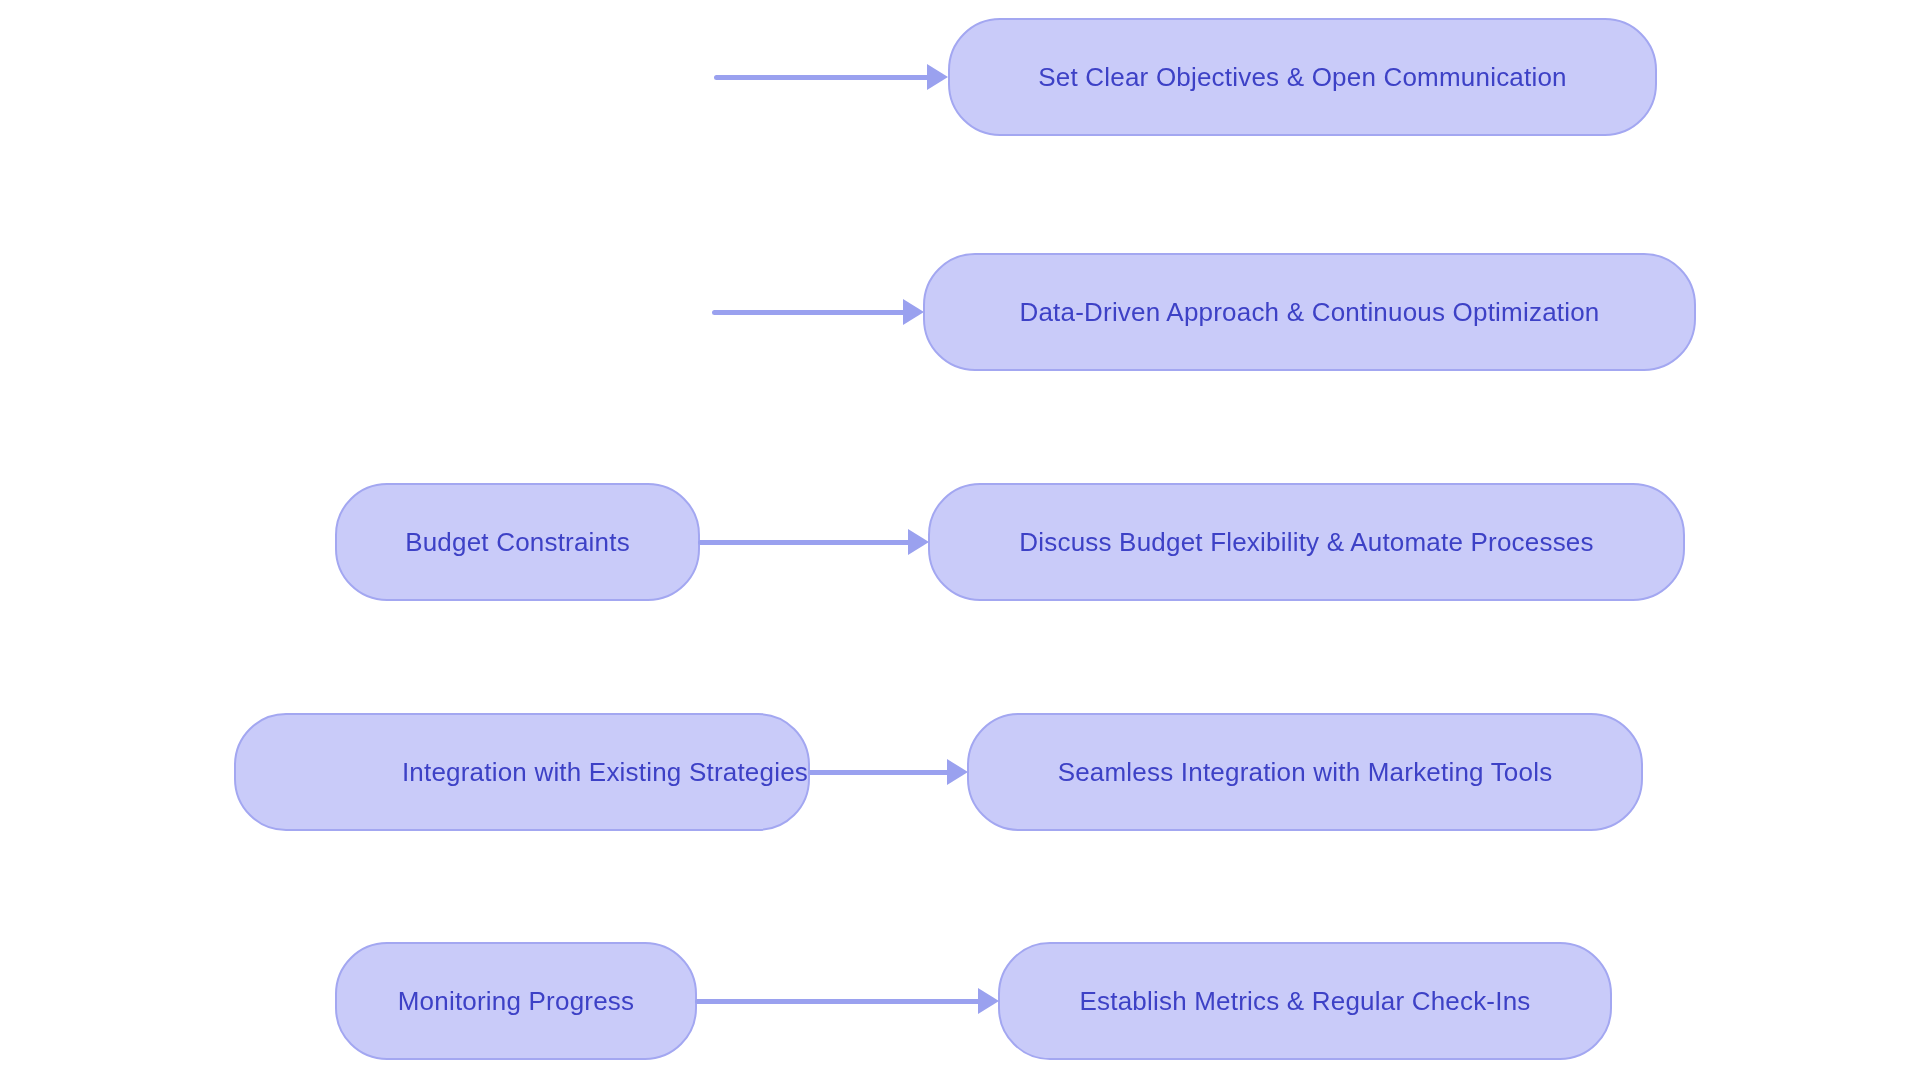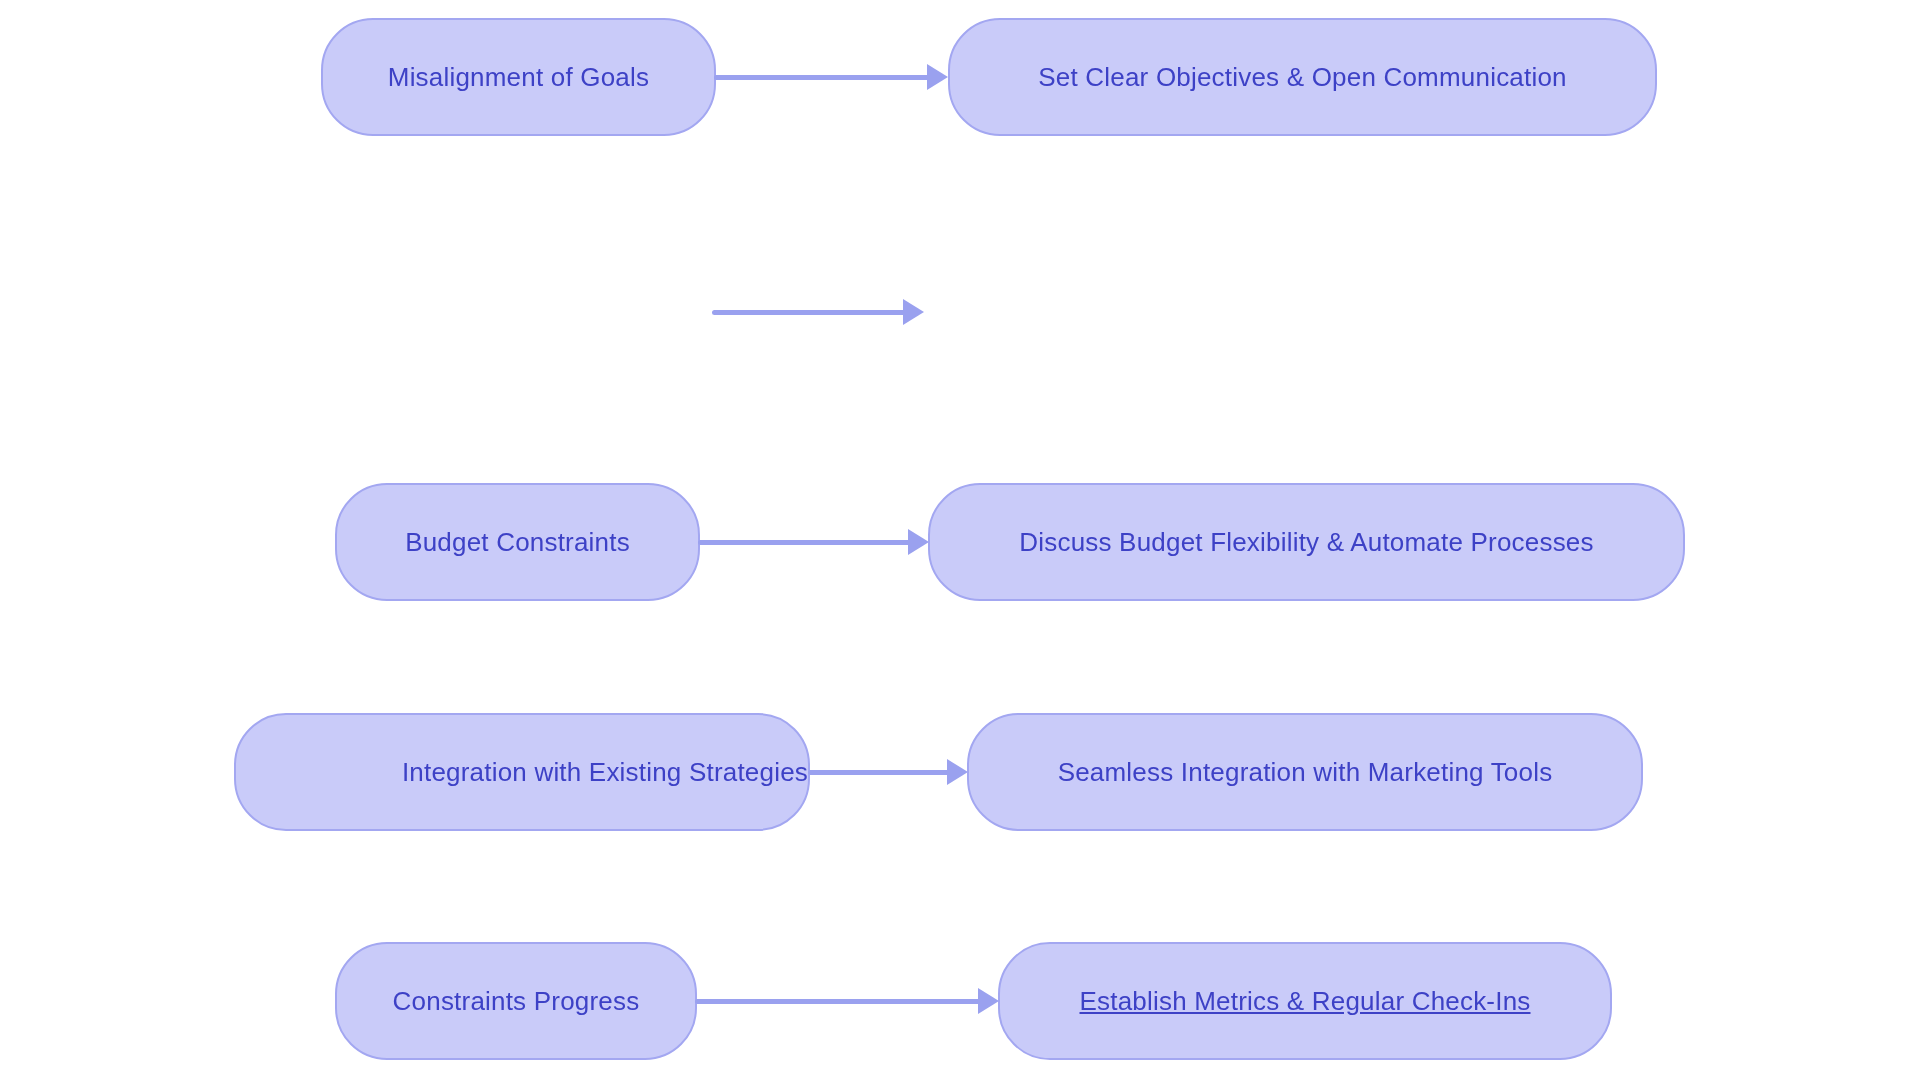--- a/index.html
+++ b/index.html
@@ -61,59 +61,59 @@
   .r3{left:928px;top:483px;width:757px;}
   
   .l4{left:234px;top:713px;width:576px;justify-content:flex-end;}
   .ln4{left:808px;top:770px;width:141px;}
   .h4{left:947px;top:759px;}
   .r4{left:967px;top:713px;width:676px;}
   
   .l5{left:335px;top:942px;width:362px;}
   .ln5{left:695px;top:999px;width:285px;}
   .h5{left:978px;top:988px;}
-  .r5{left:998px;top:942px;width:614px;text-decoration:underline;}
+  .r5{left:998px;top:942px;width:614px;}
 </style>
 </head>
 <body>
 
 <div class="canvas">
 
-  <div class="node l1">
-    <span>Misalignment of Goals</span>
-  </div>
   <div class="line ln1"></div>
   <div class="head h1"></div>
   <div class="node r1">
     <span>Set Clear Objectives &amp; Open Communication</span>
   </div>
 
   <div class="line ln2"></div>
   <div class="head h2"></div>
+  <div class="node r2">
+    <span>Data-Driven Approach &amp; Continuous Optimization</span>
+  </div>
 
   <div class="node l3">
     <span>Budget Constraints</span>
   </div>
   <div class="line ln3"></div>
   <div class="head h3"></div>
   <div class="node r3">
     <span>Discuss Budget Flexibility &amp; Automate Processes</span>
   </div>
 
   <div class="node l4">
     <span>Integration with Existing Strategies</span>
   </div>
   <div class="line ln4"></div>
   <div class="head h4"></div>
   <div class="node r4">
     <span>Seamless Integration with Marketing Tools</span>
   </div>
 
   <div class="node l5">
-    <span>Constraints Progress</span>
+    <span>Monitoring Progress</span>
   </div>
   <div class="line ln5"></div>
   <div class="head h5"></div>
   <div class="node r5">
     <span>Establish Metrics &amp; Regular Check-Ins</span>
   </div>
 
 </div>
 
 </body></html>

